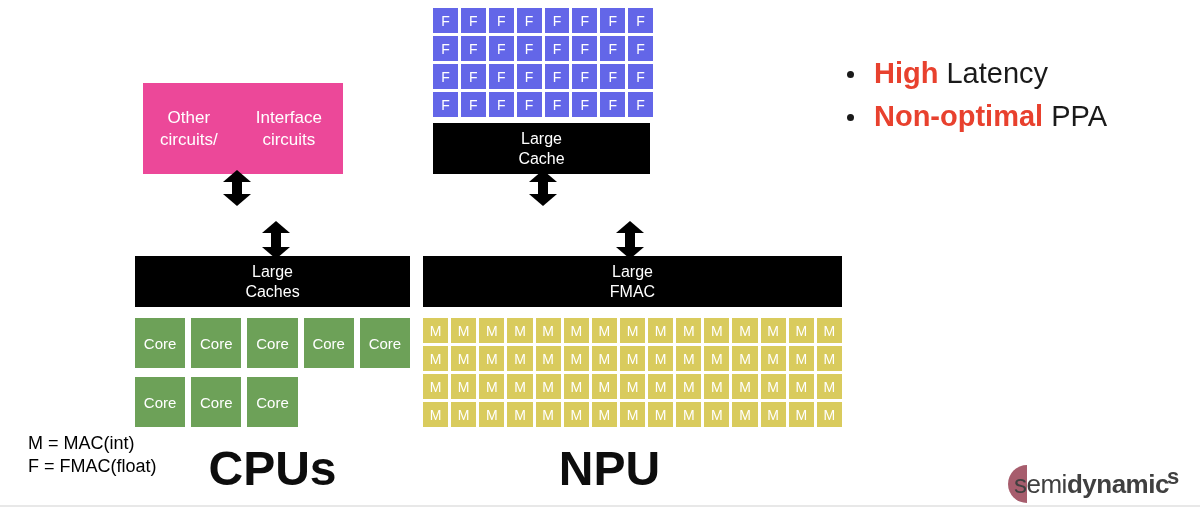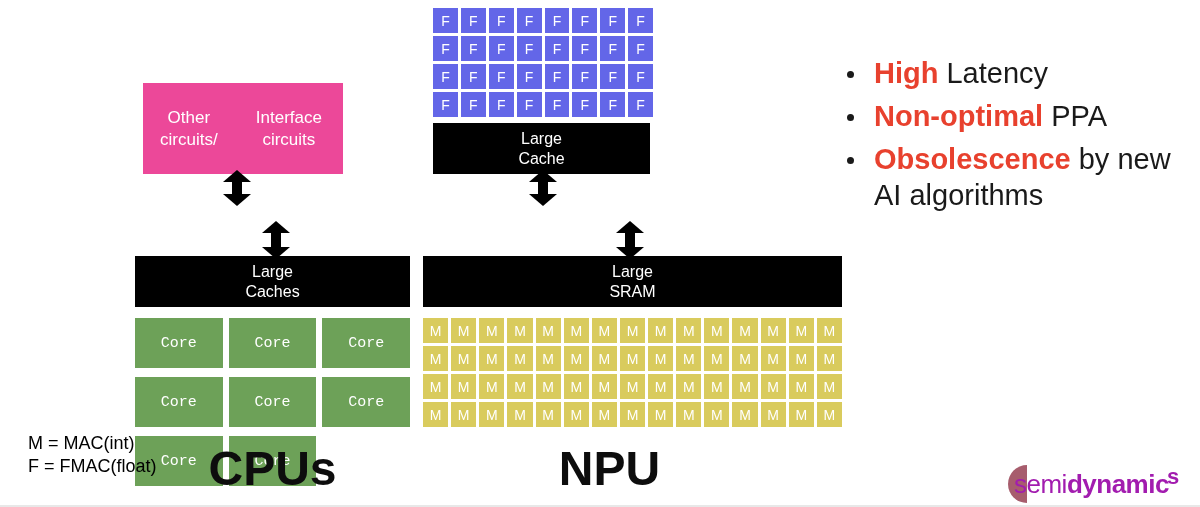--- a/index.html
+++ b/index.html
@@ -78,21 +78,21 @@
   .bullet-dot { width:7px; height:7px; border-radius:50%; background:#1a1a1a;
                 margin:16px 20px 0 4px; flex:none; }
   .bullet-text { font-size:29px; line-height:36px; color:#1a1a1a; }
   .bullet-text .hl { color:#e8412e; font-weight:700; }
 
   
   #logo { position:absolute; left:1008px; top:458px; width:185px; height:48px; }
   #logo .disc { position:absolute; left:0; top:7px; width:19px; height:38px;
                 background:#a75d6d; border-radius:19px 0 0 19px; }
   #logo .logo-text { position:absolute; left:6px; top:11px; font-size:26px;
-                     letter-spacing:-0.5px; color:#a21caf; white-space:nowrap;text-align:center; }
+                     letter-spacing:-0.5px; color:#404040; white-space:nowrap;text-align:center; }
   #logo .logo-bold { font-weight:700; }
   #logo .logo-sup  { font-weight:700; font-size:22px; position:relative; top:-9px;
                      display:inline-block; margin-left:-2px; }
 </style>
 </head>
 <body>
 
 <div id="canvas">
 
   <div id="f-grid" class="grid" style="grid-template-columns: repeat(8, 1fr);">
@@ -158,35 +158,35 @@
   <div id="arrow-bus-npu" class="varrow">
     <div class="tri-up"></div>
     <div class="stem"></div>
     <div class="tri-down"></div>
   </div>
 
   <div id="cpu-caches" class="blackbox">
     <span>Large</span>
     <span>Caches</span>
   </div>
-  <div id="core-grid" class="grid" style="grid-template-columns: repeat(3, 1fr); font-family: Liberation Mono, monospace;">
+  <div id="core-grid" class="grid" style="grid-template-columns: repeat(5, 1fr);">
       <div class="cell">Core</div>
       <div class="cell">Core</div>
       <div class="cell">Core</div>
       <div class="cell">Core</div>
       <div class="cell">Core</div>
       <div class="cell">Core</div>
       <div class="cell">Core</div>
       <div class="cell">Core</div>
     </div>
   <div id="cpus-label" class="biglabel">CPUs</div>
 
   <div id="npu-sram" class="blackbox">
     <span>Large</span>
-    <span>SRAM</span>
+    <span>FMAC</span>
   </div>
   <div id="m-grid" class="grid" style="grid-template-columns: repeat(15, 1fr);">
       <div class="cell">M</div>
       <div class="cell">M</div>
       <div class="cell">M</div>
       <div class="cell">M</div>
       <div class="cell">M</div>
       <div class="cell">M</div>
       <div class="cell">M</div>
       <div class="cell">M</div>
@@ -252,24 +252,20 @@
 
   <div id="bullets">
     <div class="bullet-item">
       <div class="bullet-dot"></div>
       <div class="bullet-text"><span class="hl">High</span><span> Latency</span></div>
     </div>
     <div class="bullet-item">
       <div class="bullet-dot"></div>
       <div class="bullet-text"><span class="hl">Non-optimal</span><span> PPA</span></div>
     </div>
-    <div class="bullet-item">
-      <div class="bullet-dot"></div>
-      <div class="bullet-text"><span class="hl">Obsolescence</span><span> by new AI algorithms</span></div>
-    </div>
   </div>
 
   <div id="logo">
     <div class="disc"></div>
     <div class="logo-text"><span>semi</span><span class="logo-bold">dynamic</span><span class="logo-sup">s</span></div>
   </div>
 
 </div>
 
 </body></html>

